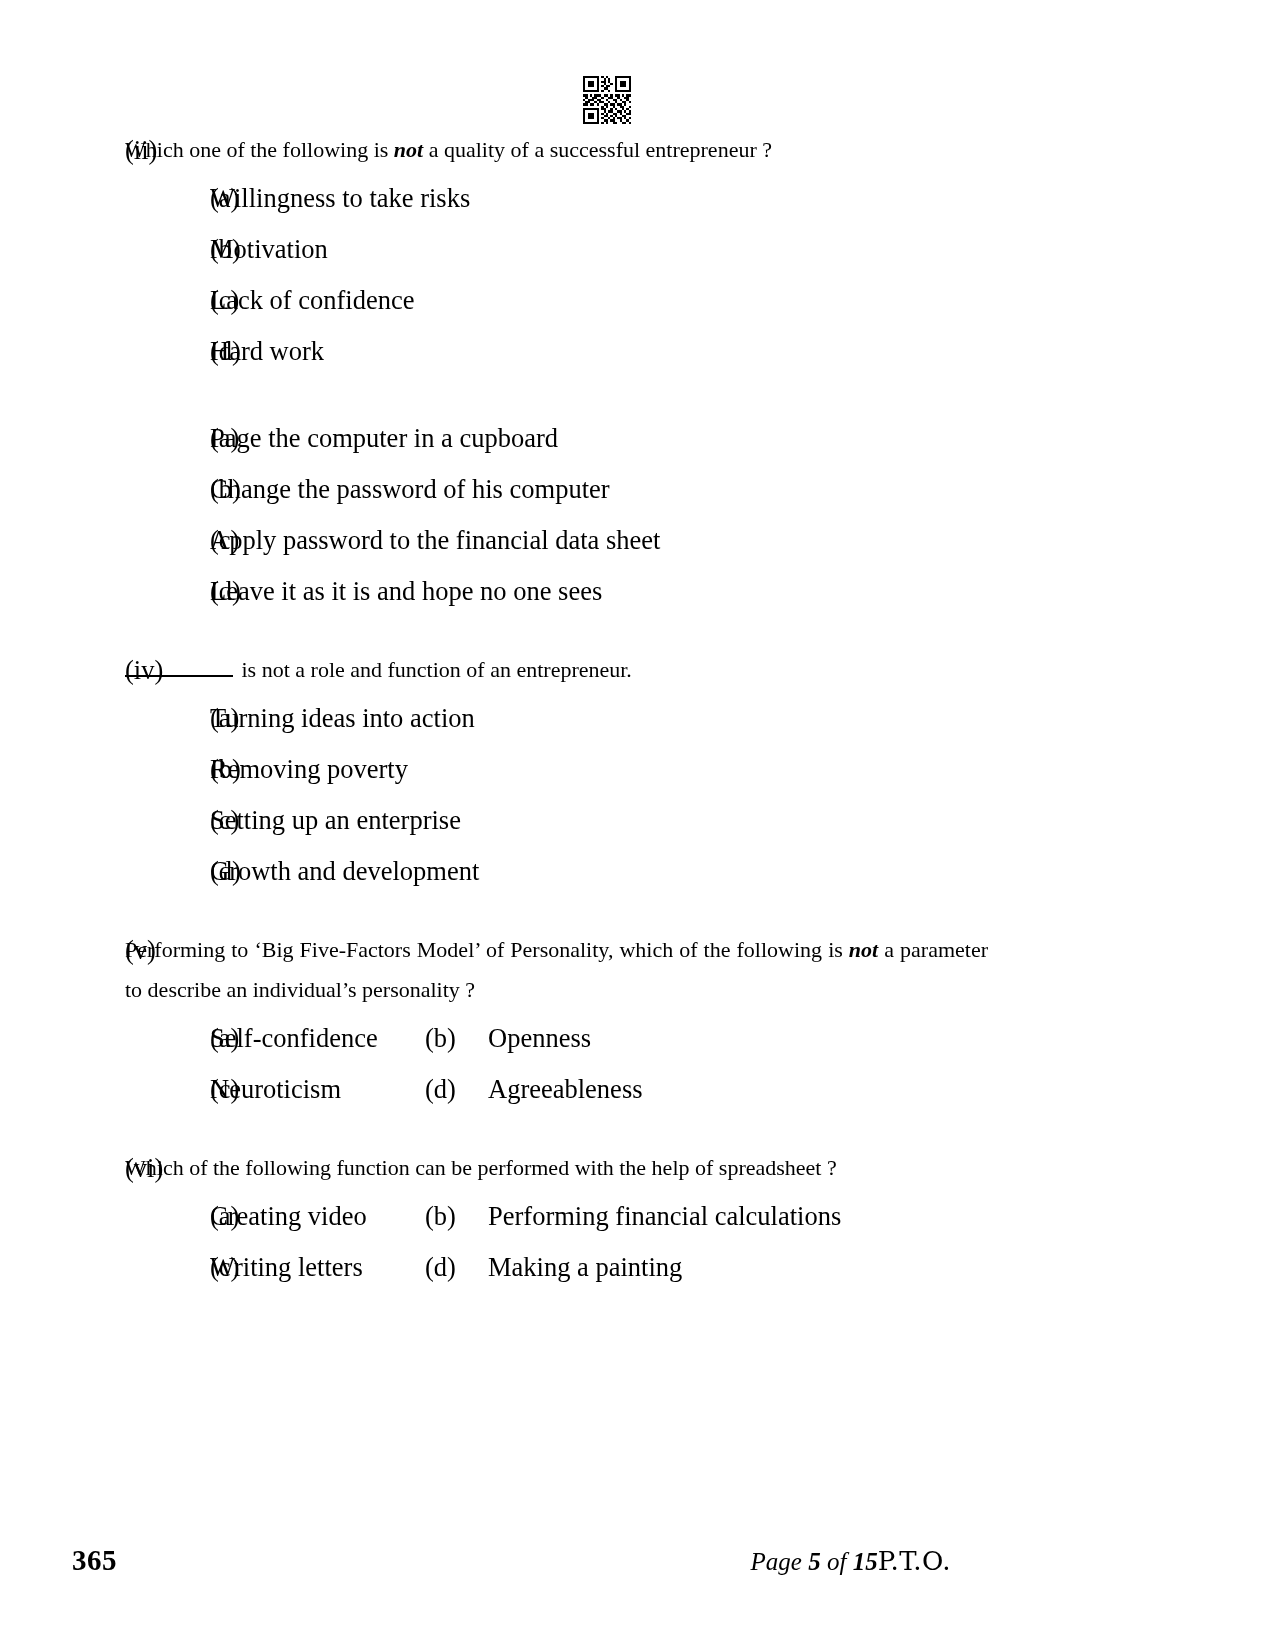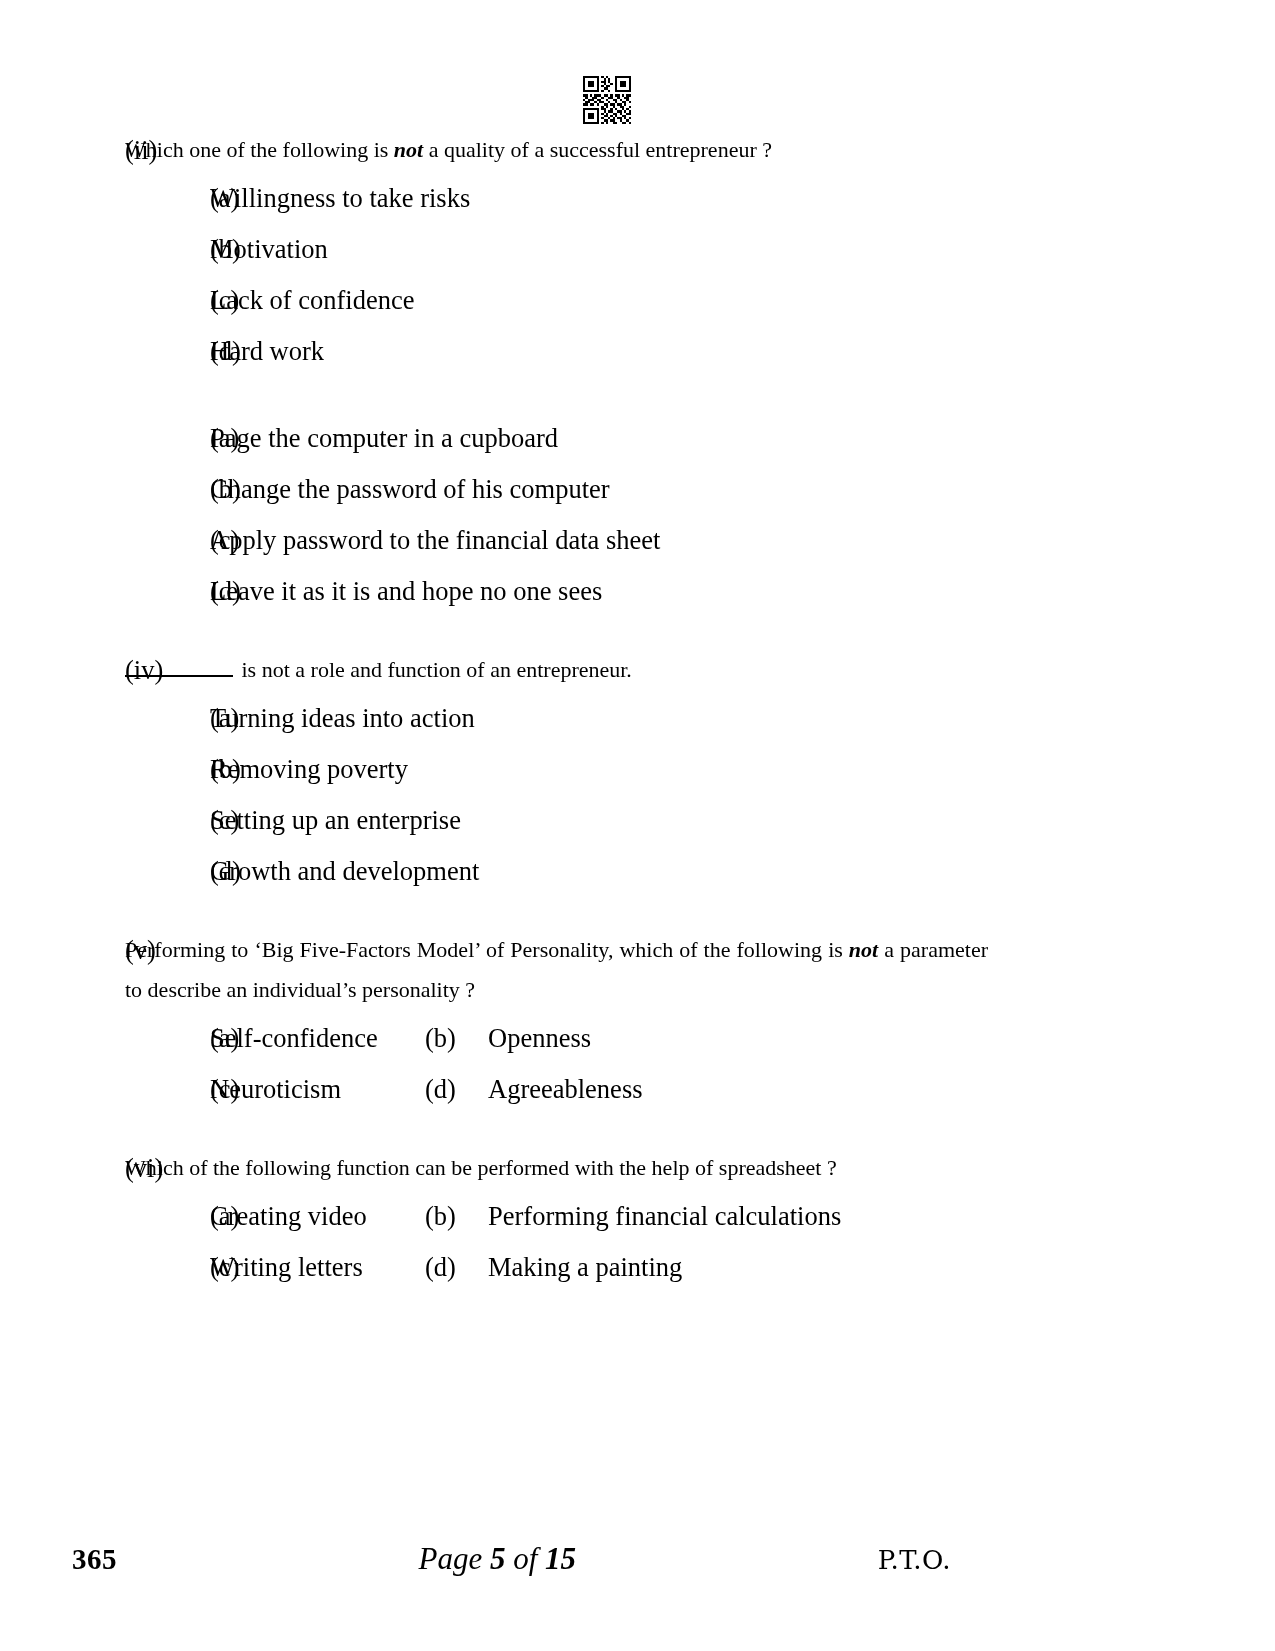--- a/index.html
+++ b/index.html
@@ -153,22 +153,22 @@
     box-sizing: border-box;
   }
   .f-left {
     flex: 0 0 auto;
     font-size: 29px;
     font-weight: bold;
     letter-spacing: 0.5px;
   }
   .f-center {
     flex: 1 1 auto;
-    text-align: center;
-    font-size: 31px;
+    text-align: right;
+    font-size: 25px;
     font-style: italic;
   }
   .f-center .pg-num { font-weight: bold; font-style: italic; }
   .f-right {
     flex: 0 0 auto;
     font-size: 26px;
     font-family: "DejaVu Serif", "Liberation Serif", serif;
     letter-spacing: 0.5px;
   }
 </style>

